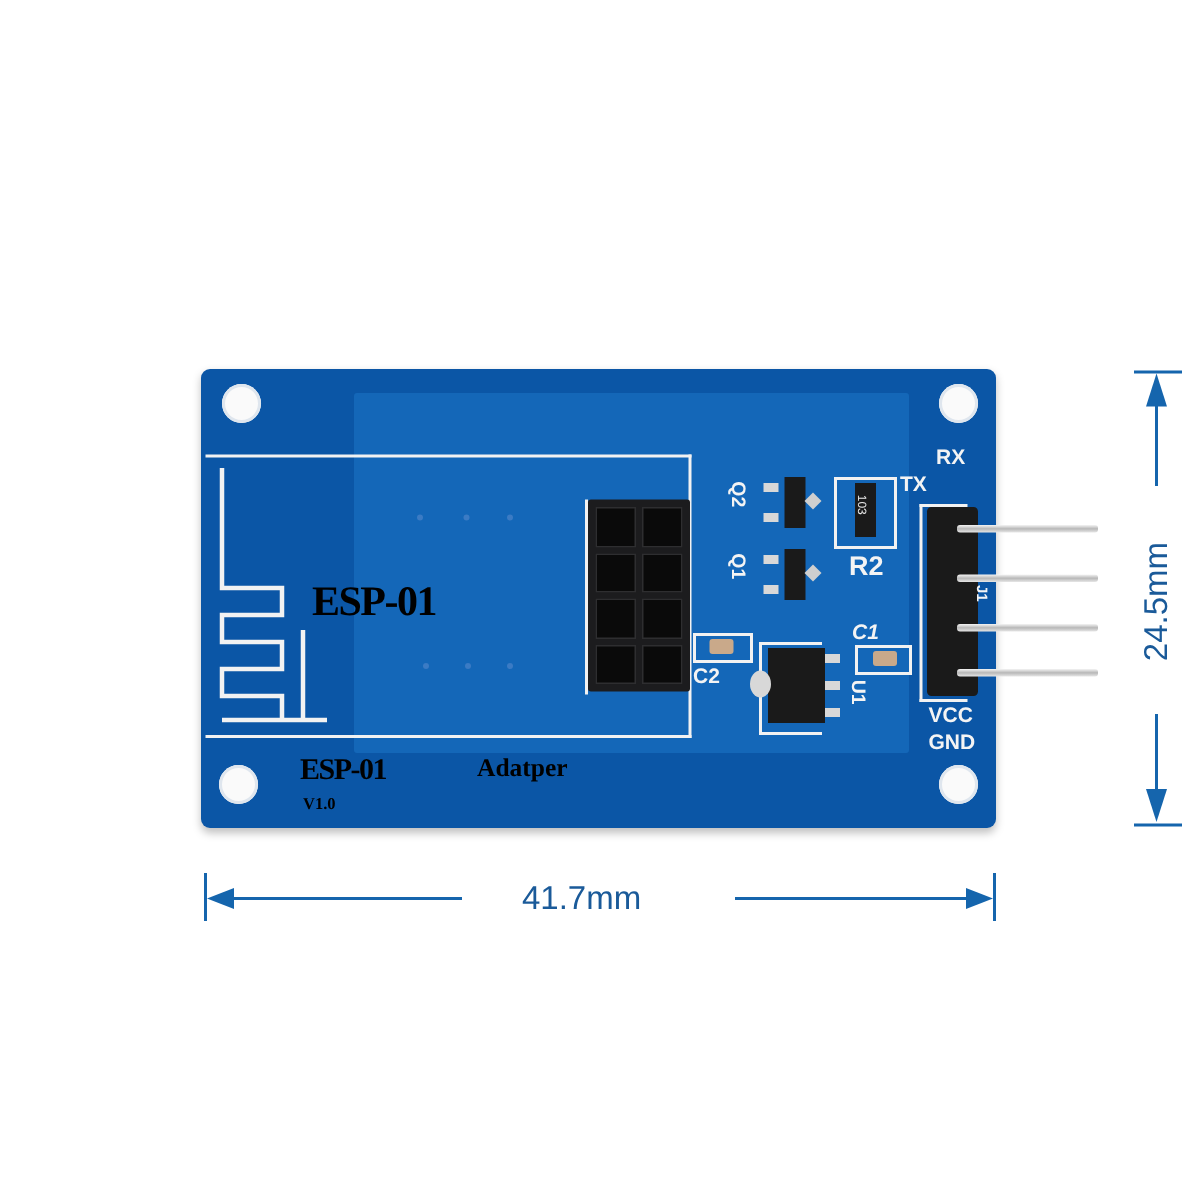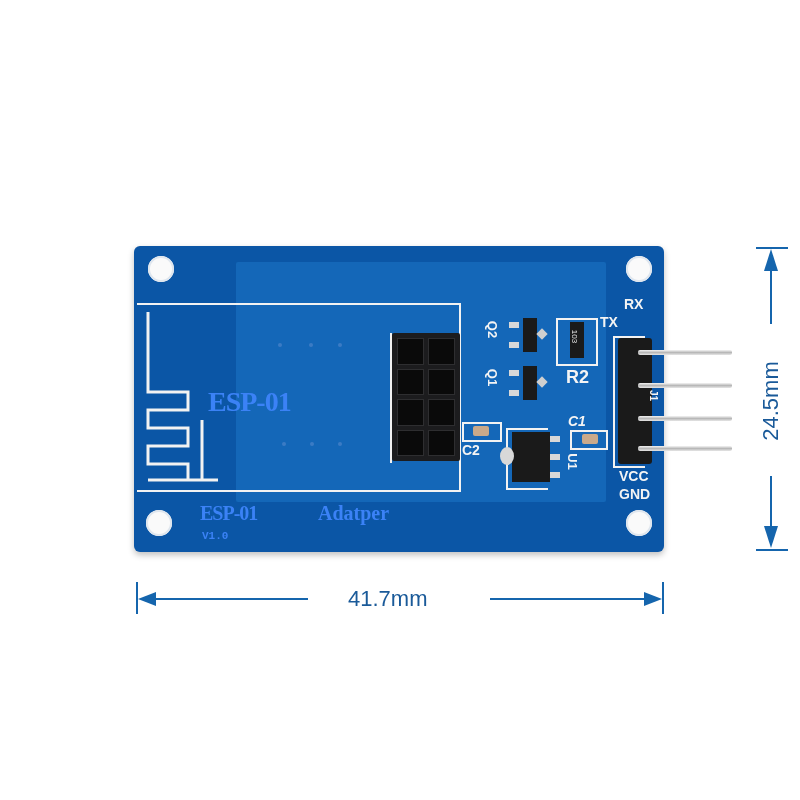--- a/index.html
+++ b/index.html
@@ -1,21 +1,21 @@
 <!DOCTYPE html>
 <html><head>
 <meta charset="utf-8">
 <style>
   html,body{margin:0;padding:0;}
   body{width:800px;height:800px;background:#ffffff;position:relative;overflow:hidden;font-family:"Liberation Sans",sans-serif;}
   .abs{position:absolute;}
   .board{left:134px;top:246px;width:530px;height:306px;background:#0b56a6;border-radius:6px;box-shadow:0 3px 6px rgba(0,0,0,0.25);}
   .board-inner{left:236px;top:262px;width:370px;height:240px;background:#1467b8;border-radius:2px;}
   .hole{width:26px;height:26px;border-radius:50%;background:#fafafa;box-shadow:inset 0 0 0 2px #dfe6ee;}
-  .silk{color:#3b82f6;font-family:"Liberation Serif","DejaVu Serif",serif;font-weight:bold;}
+  .silk{color:#000000;font-family:"Liberation Serif","DejaVu Serif",serif;font-weight:bold;}
   .silk-sans{color:#f4f4f4;font-family:"Liberation Sans",sans-serif;font-weight:bold;}
   .outline{border:2px solid #f2f2f2;}
   .pinhdr-socket{left:392px;top:333px;width:68px;height:128px;background:#1c1c1e;border-radius:2px;display:grid;grid-template-columns:1fr 1fr;grid-template-rows:repeat(4,1fr);gap:4px;padding:5px;box-sizing:border-box;}
   .socket-cell{background:#0a0a0a;border:1px solid #2e2e30;}
   .smd{background:#1a1a1a;}
   .cap{background:#c9a98a;border-radius:2px;}
   .pin{height:5px;background:linear-gradient(#f4f4f4,#b8b8b8,#e6e6e6);border-radius:2px;}
   .dim{color:#1a5a99;font-family:"Liberation Sans",sans-serif;font-size:22px;}
   .dimline{background:#1565ad;}
 </style>
@@ -97,22 +97,22 @@
 <div class="abs smd" style="left:618px;top:338px;width:34px;height:126px;border-radius:3px;"></div>
 <div class="abs silk-sans" style="left:648px;top:390px;font-size:10px;transform:rotate(90deg);">J1</div>
 <div class="abs pin" style="left:638px;top:350px;width:94px;"></div>
 <div class="abs pin" style="left:638px;top:383px;width:94px;"></div>
 <div class="abs pin" style="left:638px;top:416px;width:94px;"></div>
 <div class="abs pin" style="left:638px;top:446px;width:94px;"></div>
 <div class="abs silk-sans" style="left:619px;top:468px;font-size:14px;">VCC</div>
 <div class="abs silk-sans" style="left:619px;top:486px;font-size:14px;">GND</div>
 
 <div class="abs silk" style="left:200px;top:502px;font-size:20px;letter-spacing:-1px;">ESP-01</div>
-<div class="abs silk" style="left:318px;top:502px;font-size:20px;">Adatper</div>
-<div class="abs silk" style="left:202px;top:530px;font-size:11px;font-family:Liberation Mono, monospace;">V1.0</div>
+<div class="abs silk" style="left:318px;top:502px;font-size:17px;">Adatper</div>
+<div class="abs silk" style="left:202px;top:530px;font-size:11px;">V1.0</div>
 
 <div class="abs dimline" style="left:136px;top:582px;width:2px;height:32px;"></div>
 <div class="abs dimline" style="left:662px;top:582px;width:2px;height:32px;"></div>
 <div class="abs dimline" style="left:152px;top:598px;width:156px;height:2px;"></div>
 <div class="abs" style="left:138px;top:592px;width:0;height:0;border-top:7px solid transparent;border-bottom:7px solid transparent;border-right:18px solid #1565ad;"></div>
 <div class="abs dimline" style="left:490px;top:598px;width:156px;height:2px;"></div>
 <div class="abs" style="left:644px;top:592px;width:0;height:0;border-top:7px solid transparent;border-bottom:7px solid transparent;border-left:18px solid #1565ad;"></div>
 <div class="abs dim" style="left:348px;top:586px;">41.7mm</div>
 
 <div class="abs dimline" style="left:756px;top:247px;width:32px;height:2px;"></div>

